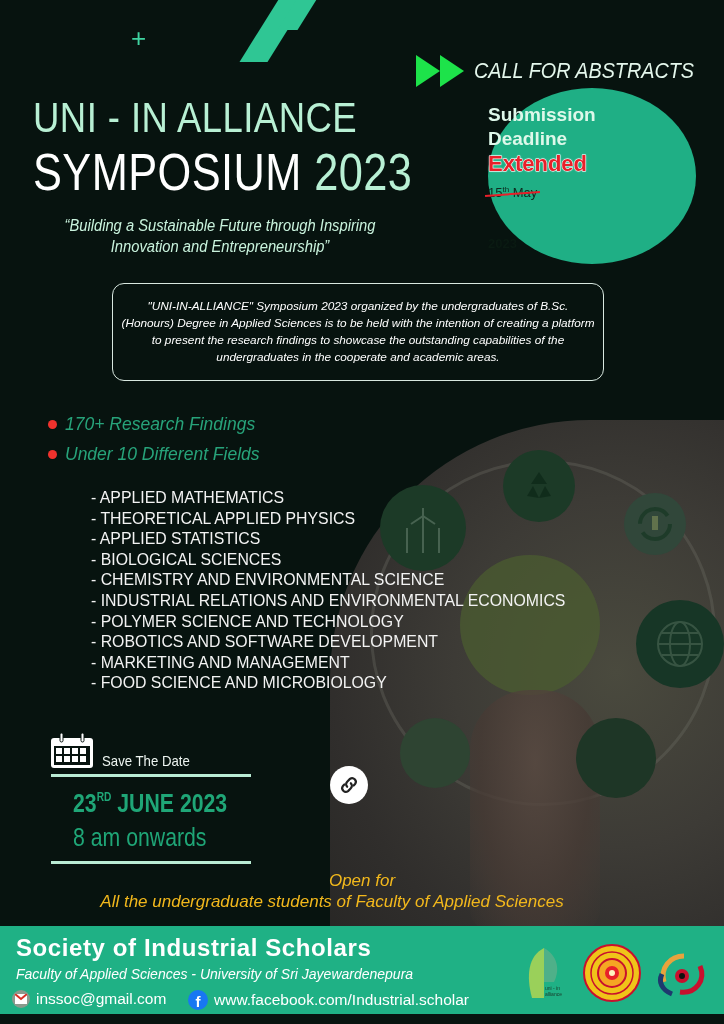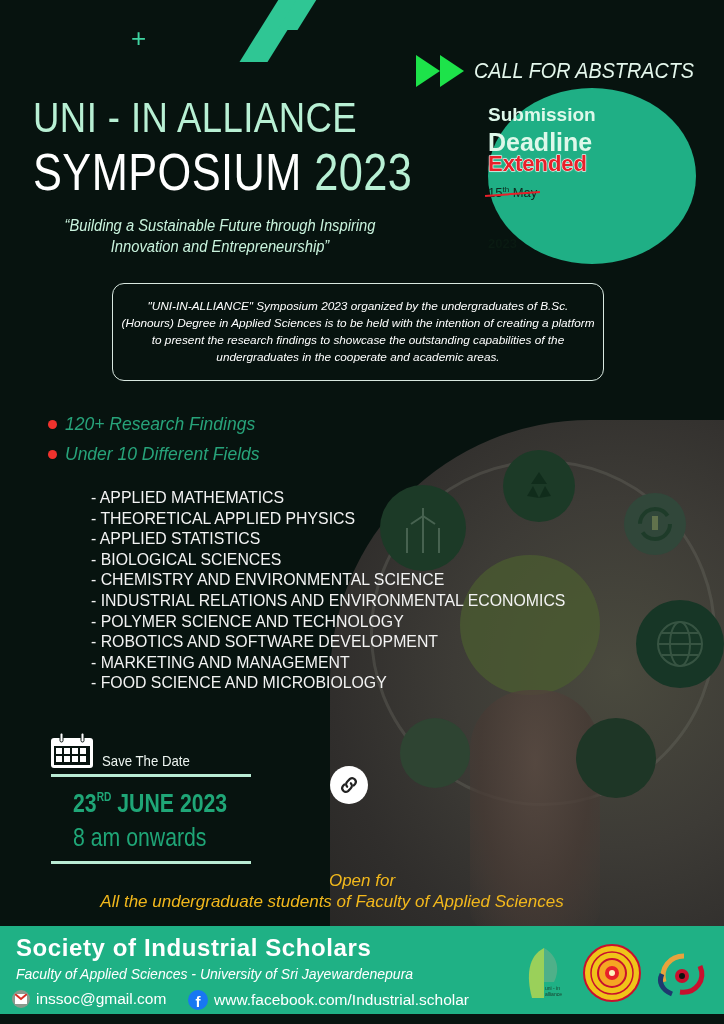--- a/index.html
+++ b/index.html
@@ -24,21 +24,21 @@
   .title2 .yr{color:#b8f0d4;}
   .tagline{position:absolute;left:20px;top:215px;width:400px;text-align:center;color:#c9f3dd;font-style:italic;font-size:16px;line-height:21px;transform:scaleX(.92);transform-origin:center;}
   
   .cfa{position:absolute;left:416px;top:46px;display:flex;align-items:center;gap:10px;margin-top:9px;}
   .cfa-icon{display:flex;}
   .tri{width:0;height:0;border-top:16px solid transparent;border-bottom:16px solid transparent;border-left:24px solid #1de34a;}
   .cfa-label{color:#e4f7ec;font-style:italic;font-size:22px;transform:scaleX(.9);transform-origin:left;white-space:nowrap;}
   
   .deadline{position:absolute;left:488px;top:88px;width:208px;height:176px;border-radius:50%;background:#1faf85;}
   .dl-l1{position:absolute;left:0;right:0;top:16px;color:#def8ea;font-weight:bold;font-size:19px;}
-  .dl-l2{position:absolute;left:0;right:0;top:40px;color:#def8ea;font-weight:bold;font-size:25px;}
+  .dl-l2{position:absolute;left:0;right:0;top:40px;color:#def8ea;font-weight:bold;font-size:19px;}
   .dl-ext{position:absolute;left:0;right:0;top:63px;color:#e8202a;font-weight:bold;font-size:22px;-webkit-text-stroke:0.8px #fff;paint-order:stroke fill;text-shadow:0 0 2px #fff,0 0 1px #fff;}
   .dl-old{position:absolute;left:0;right:0;top:97px;color:#0d2a1e;font-size:13px;}
   .dl-old span.strike{position:relative;display:inline-block;}
   .dl-old span.strike:after{content:"";position:absolute;left:-3px;right:-3px;top:50%;height:2px;background:#e8202a;transform:rotate(-4deg);}
   .dl-old sup{font-size:8px;}
   .dl-new{position:absolute;left:0;right:0;top:110px;color:#0a1a12;font-weight:bold;font-size:32px;}
   .dl-new sup{font-size:16px;vertical-align:14px;}
   .dl-yr{position:absolute;left:0;right:0;top:148px;color:#0a1a12;font-weight:bold;font-size:13px;}
   
   .desc{position:absolute;left:112px;top:283px;width:492px;height:98px;border:1.5px solid #d8e8e0;border-radius:12px;box-sizing:border-box;
@@ -153,21 +153,21 @@
     </div>
     <div class="dl-yr">2023</div>
   </div>
 
   <div class="desc">
     <span>"UNI-IN-ALLIANCE" Symposium 2023 organized by the undergraduates of B.Sc. (Honours) Degree in Applied Sciences is to be held with the intention of creating a platform to present the research findings to showcase the outstanding capabilities of the undergraduates in the cooperate and academic areas.</span>
   </div>
 
   <div class="hl" style="top:414px;">
     <span class="dot"></span>
-    <span>120+ Research Findings</span>
+    <span>170+ Research Findings</span>
   </div>
   <div class="hl" style="top:444px;">
     <span class="dot"></span>
     <span>Under 10 Different Fields</span>
   </div>
 
   <ul class="fields">
     <li>- APPLIED MATHEMATICS</li>
     <li>- THEORETICAL APPLIED PHYSICS</li>
     <li>- APPLIED STATISTICS</li>

